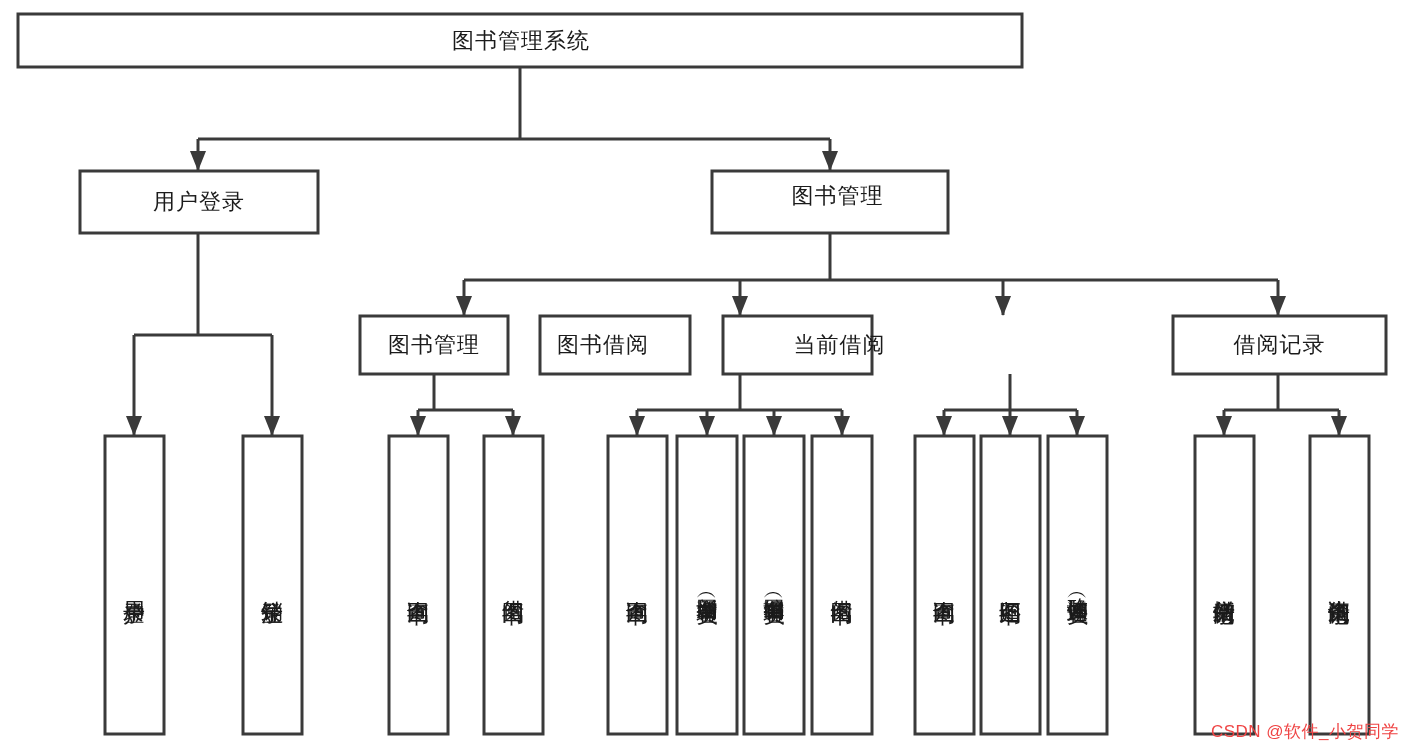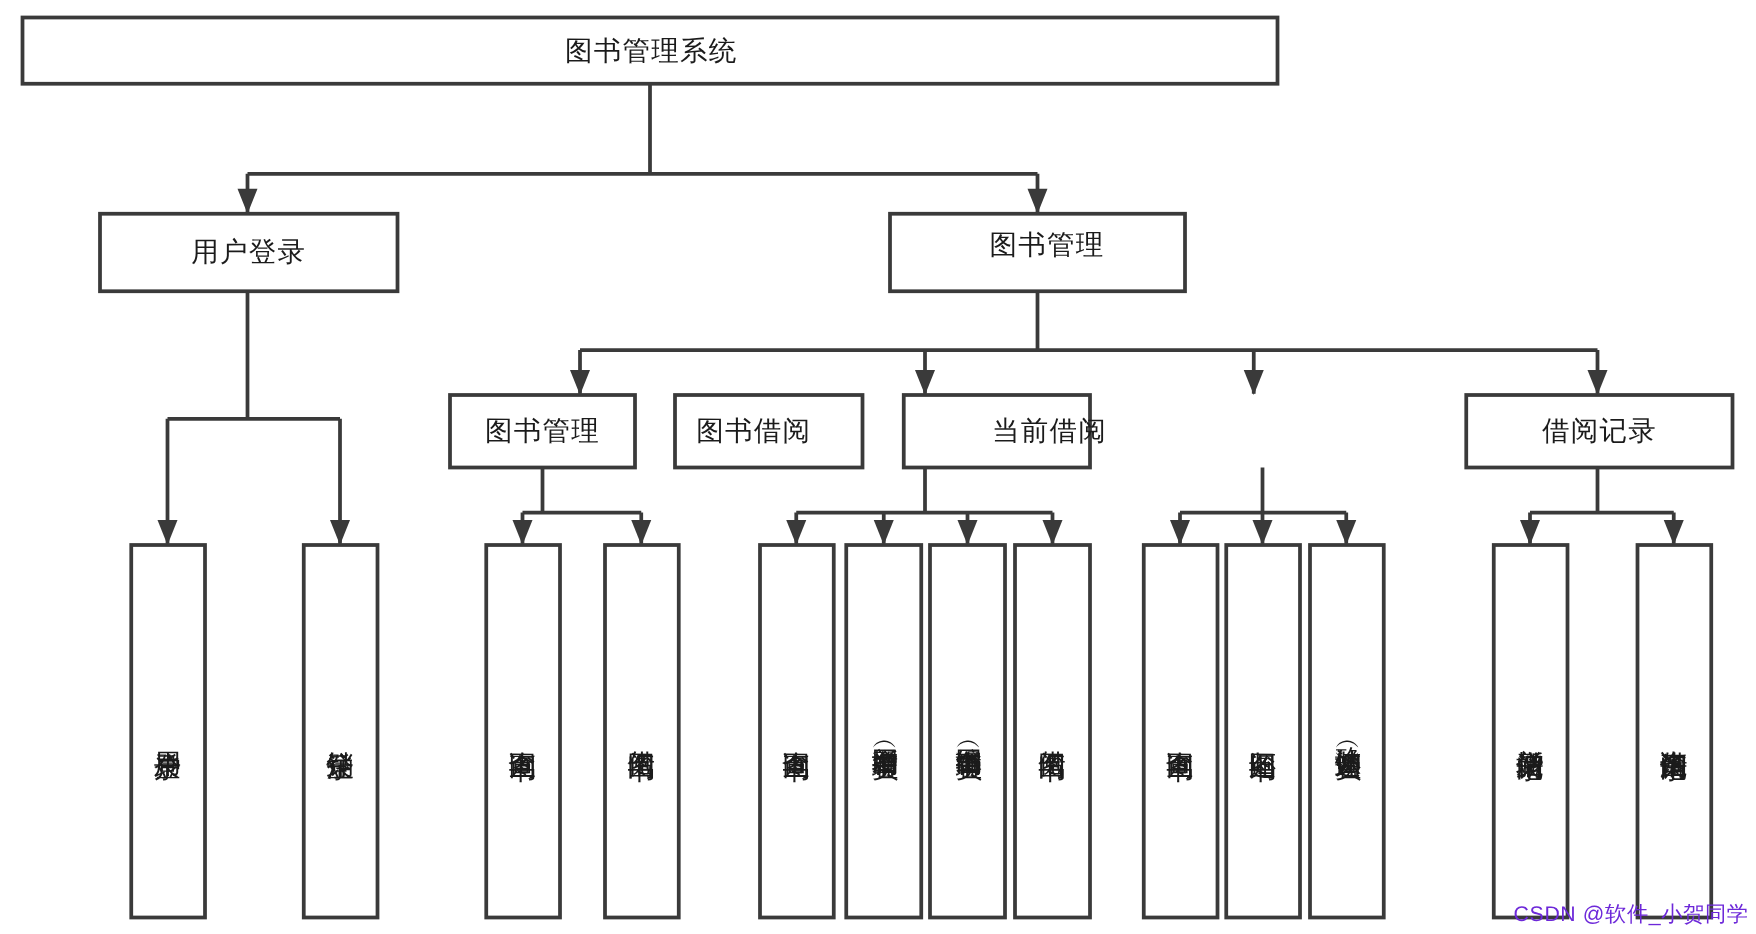--- a/index.html
+++ b/index.html
@@ -9,21 +9,21 @@
   .node-box{fill:#ffffff;stroke:#3a3a3a;stroke-width:3;}
   .edge{stroke:#3a3a3a;stroke-width:3;fill:none;stroke-linecap:butt;}
   .arrow-head{fill:#3a3a3a;stroke:none;}
   .vtext-wrap{position:absolute;display:flex;align-items:center;justify-content:center;
       writing-mode:vertical-rl;text-orientation:upright;
       font-family:"Liberation Sans","DejaVu Sans",sans-serif;font-size:22px;color:#1b1b1b;
       letter-spacing:1px;line-height:1.05;white-space:nowrap;}
   .htext-wrap{position:absolute;display:flex;align-items:center;justify-content:center;
       font-family:"Liberation Sans","DejaVu Sans",sans-serif;font-size:22px;color:#1b1b1b;
       letter-spacing:1px;white-space:nowrap;}
-  .watermark{position:absolute;right:6px;bottom:4px;color:#6d28d9;font-size:17px;
+  .watermark{position:absolute;right:6px;bottom:4px;color:#ef4444;font-size:17px;
       font-family:"Liberation Sans","DejaVu Sans",sans-serif;letter-spacing:0.5px;
       pointer-events:none;user-select:none;}
 </style>
 </head>
 <body>
 
 <div id="diagram-root">
 
   <svg class="flow" viewBox="0 0 1405 747">
     <g id="edge-layer">

